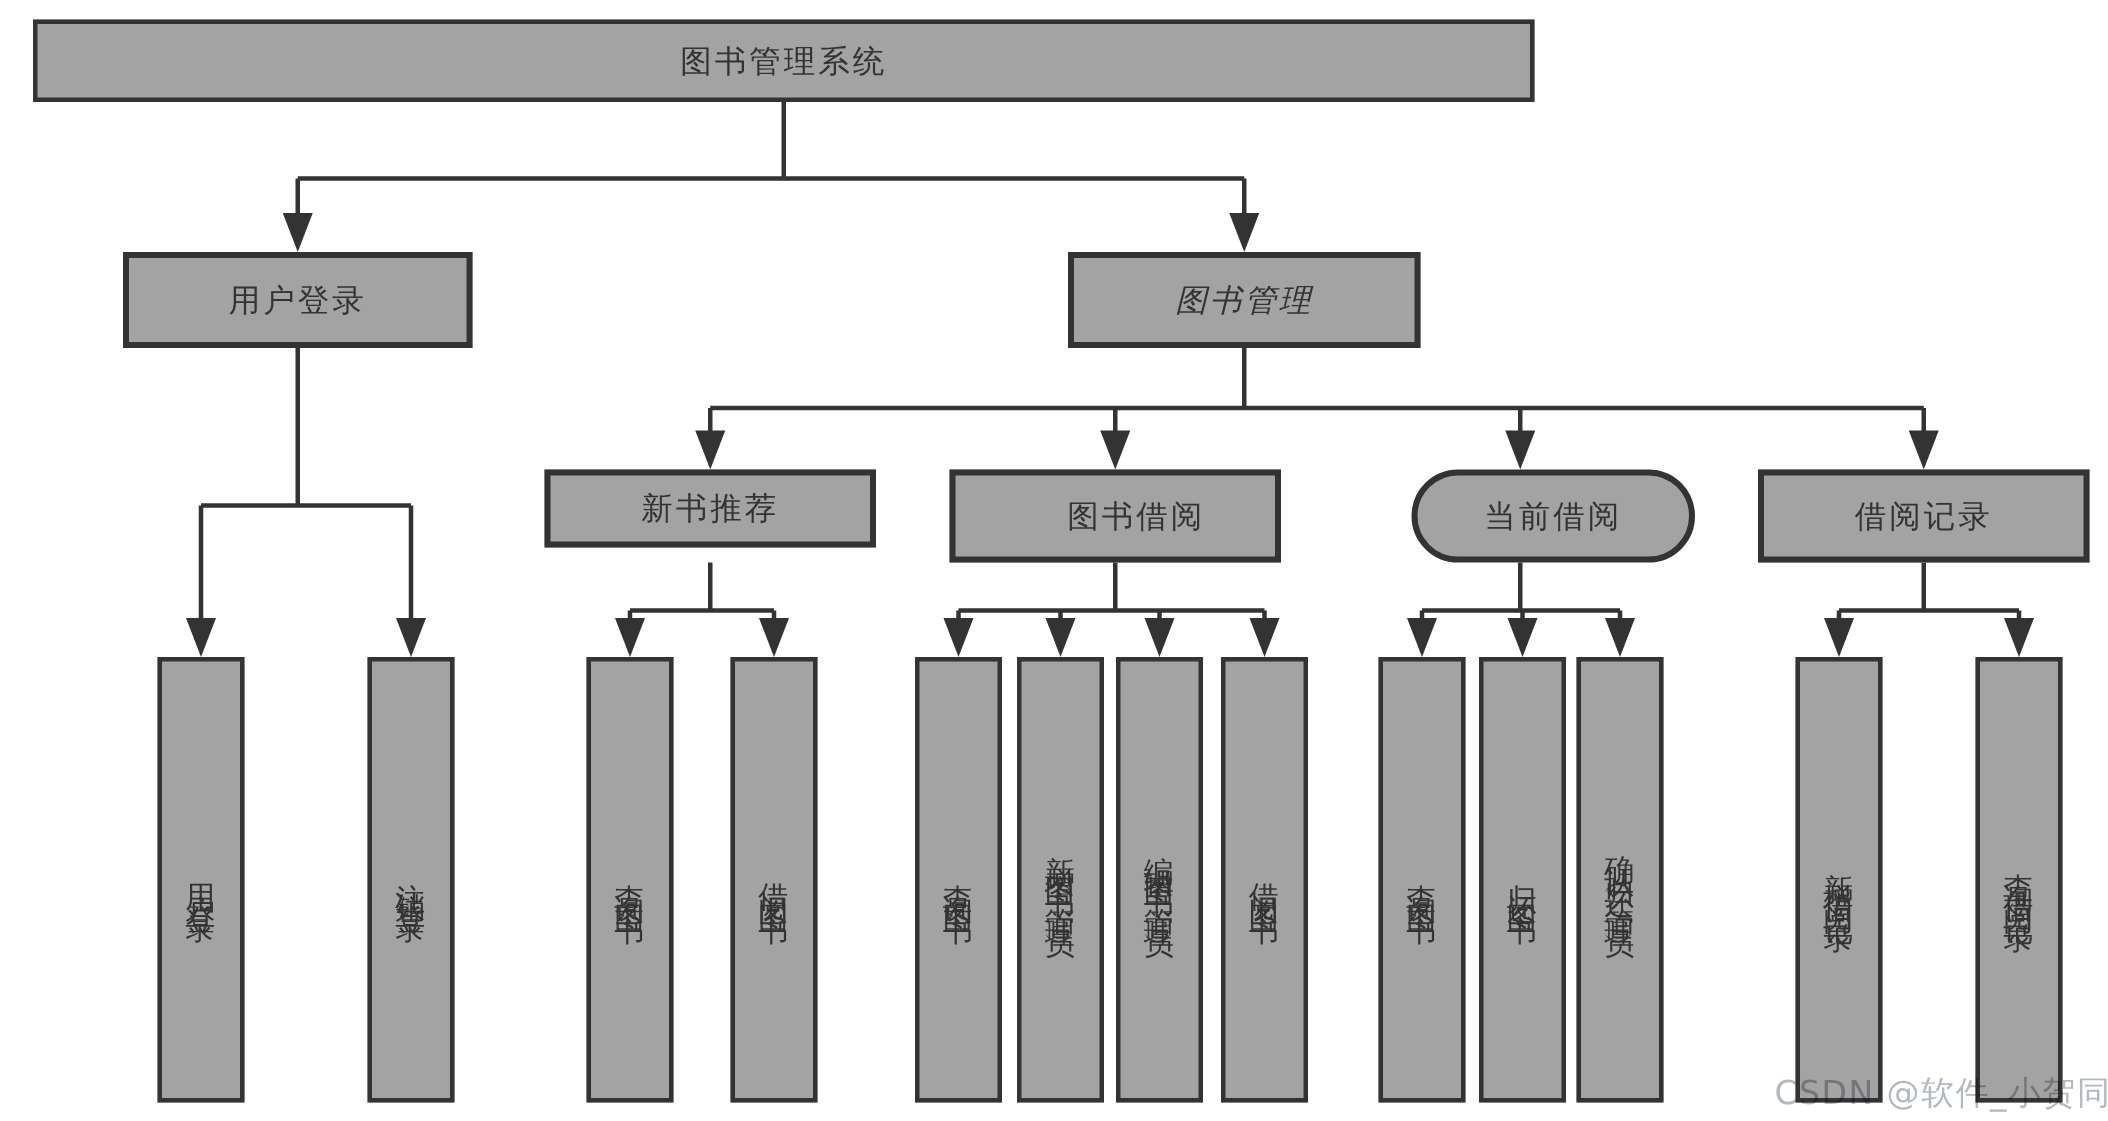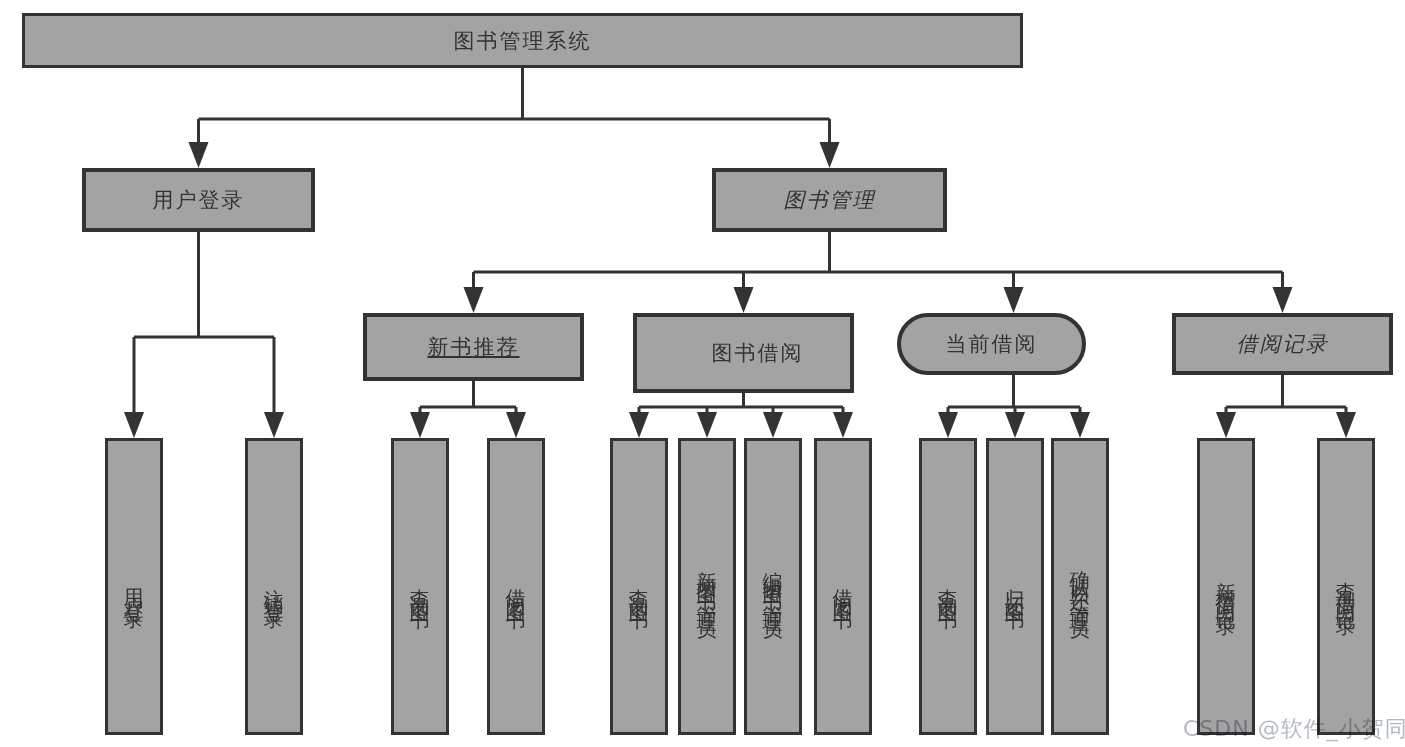--- a/index.html
+++ b/index.html
@@ -51,24 +51,24 @@
       <polygon points="1005,412 1025,412 1015,438" fill="#333333"></polygon>
       <polygon points="1070,412 1090,412 1080,438" fill="#333333"></polygon>
       <polygon points="1216,412 1236,412 1226,438" fill="#333333"></polygon>
       <polygon points="1336,412 1356,412 1346,438" fill="#333333"></polygon>
       <path d="M522.5 68 V119 M198.5 119 H829.5 M198.5 119 V150 M829.5 119 V150 M198.5 232 V337 M134 337 H274 M134 337 V420 M274 337 V420 M829.5 232 V272 M473.5 272 H1282.5 M473.5 272 V295 M743.5 272 V295 M1013.5 272 V295 M1282.5 272 V295 M473.5 375 V407 M420 407 H516 M420 407 V420 M516 407 V420 M743.5 375 V407 M639 407 H843 M639 407 V420 M707 407 V420 M773 407 V420 M843 407 V420 M1013.5 375 V407 M948 407 H1080 M948 407 V420 M1015 407 V420 M1080 407 V420 M1282.5 375 V407 M1226 407 H1346 M1226 407 V420 M1346 407 V420" stroke="#333333" stroke-width="3" fill="none"></path>
     </svg>
   <div id="nodes">
       <div class="node h-node" style="left: 22px; top: 13px; width: 1001px; height: 55px;">图书管理系统</div>
       <div class="node h-node lvl23" style="left: 82px; top: 168px; width: 233px; height: 64px;">用户登录</div>
       <div class="node h-node lvl23" style="left: 712px; top: 168px; width: 235px; height: 64px; font-style: italic;">图书管理</div>
-      <div class="node h-node lvl23" style="left: 363px; top: 313px; width: 221px; height: 68px; text-decoration: underline;">新书推荐</div>
-      <div class="node h-node lvl23" style="left: 633px; top: 313px; width: 221px; height: 80px; padding-left: 28px;">图书借阅</div>
-      <div class="node h-node lvl23" style="left: 897px; top: 313px; width: 189px; height: 62px; border-radius: 31px;">当前借阅</div>
-      <div class="node h-node lvl23" style="left: 1172px; top: 313px; width: 221px; height: 62px; font-style: italic;">借阅记录</div>
+      <div class="node h-node lvl23" style="left: 363px; top: 313px; width: 221px; height: 52px;">新书推荐</div>
+      <div class="node h-node lvl23" style="left: 633px; top: 313px; width: 221px; height: 62px; padding-left: 28px;">图书借阅</div>
+      <div class="node h-node lvl23" style="left: 941px; top: 313px; width: 189px; height: 62px; border-radius: 31px;">当前借阅</div>
+      <div class="node h-node lvl23" style="left: 1172px; top: 313px; width: 221px; height: 62px;">借阅记录</div>
       <div class="node v-node" style="left: 105px; top: 438px; width: 58px; height: 297px;">
         <span class="vtxt">用户登录</span>
       </div>
       <div class="node v-node" style="left: 245px; top: 438px; width: 58px; height: 297px;">
         <span class="vtxt">注销登录</span>
       </div>
       <div class="node v-node" style="left: 391px; top: 438px; width: 58px; height: 297px;">
         <span class="vtxt">查询图书</span>
       </div>
       <div class="node v-node" style="left: 487px; top: 438px; width: 58px; height: 297px;">

